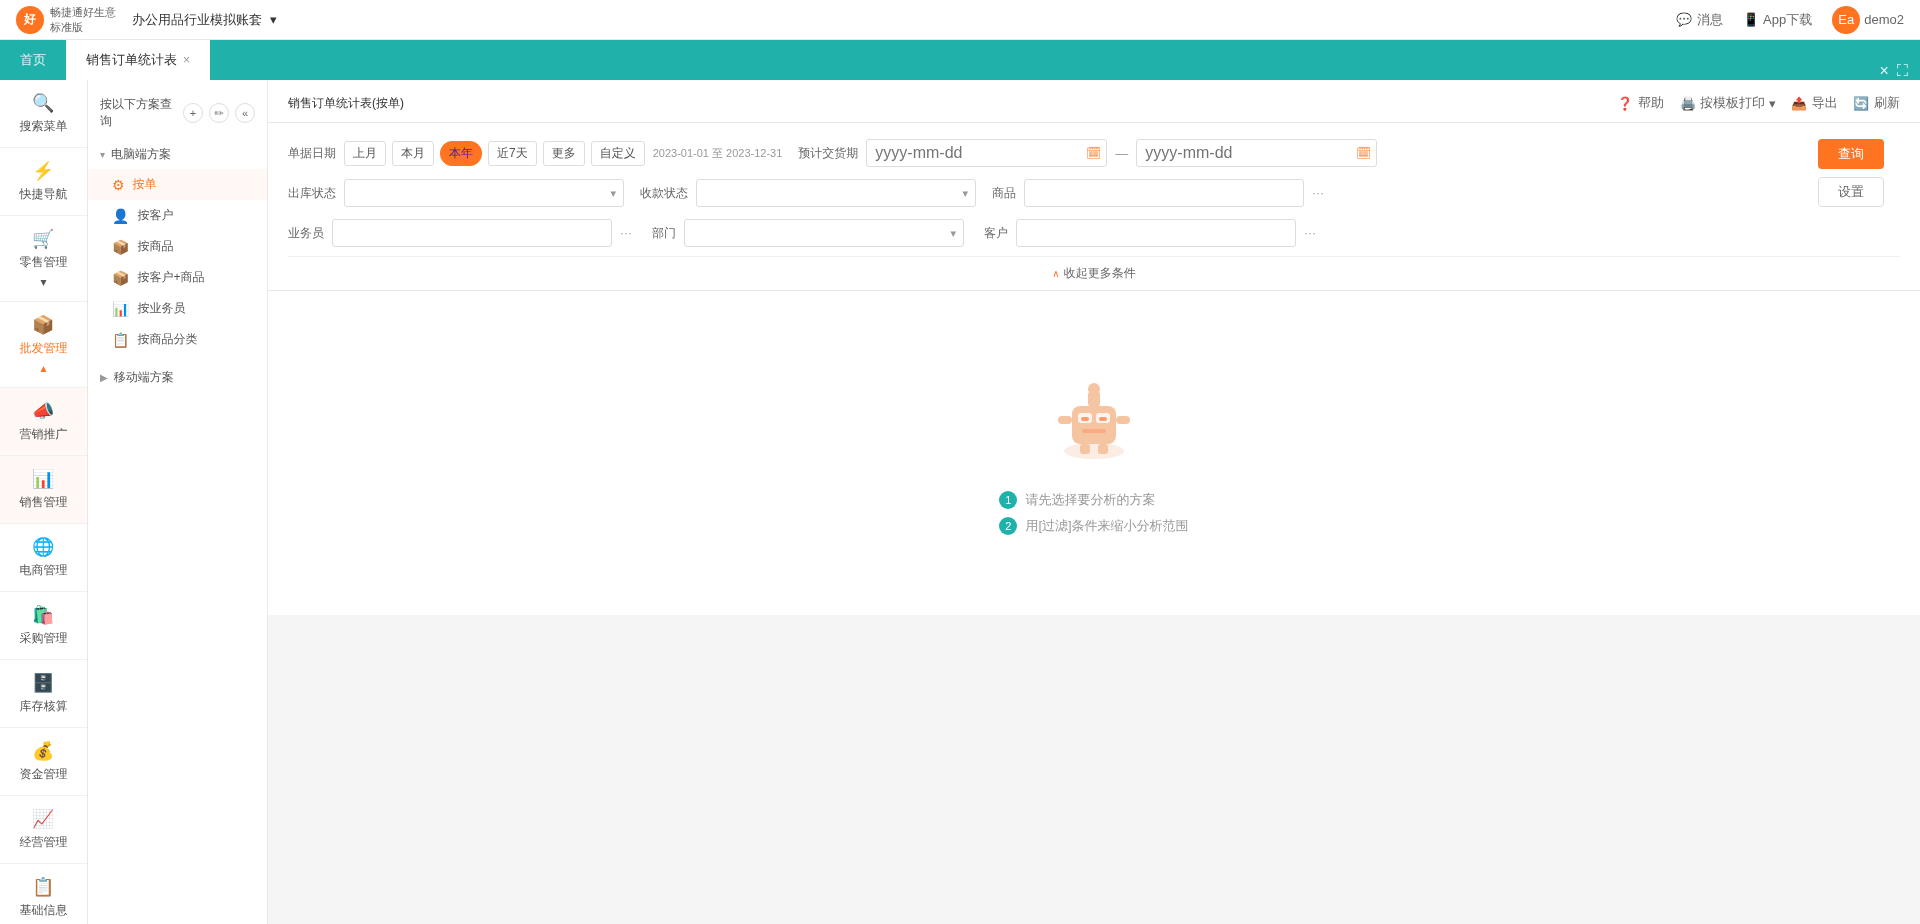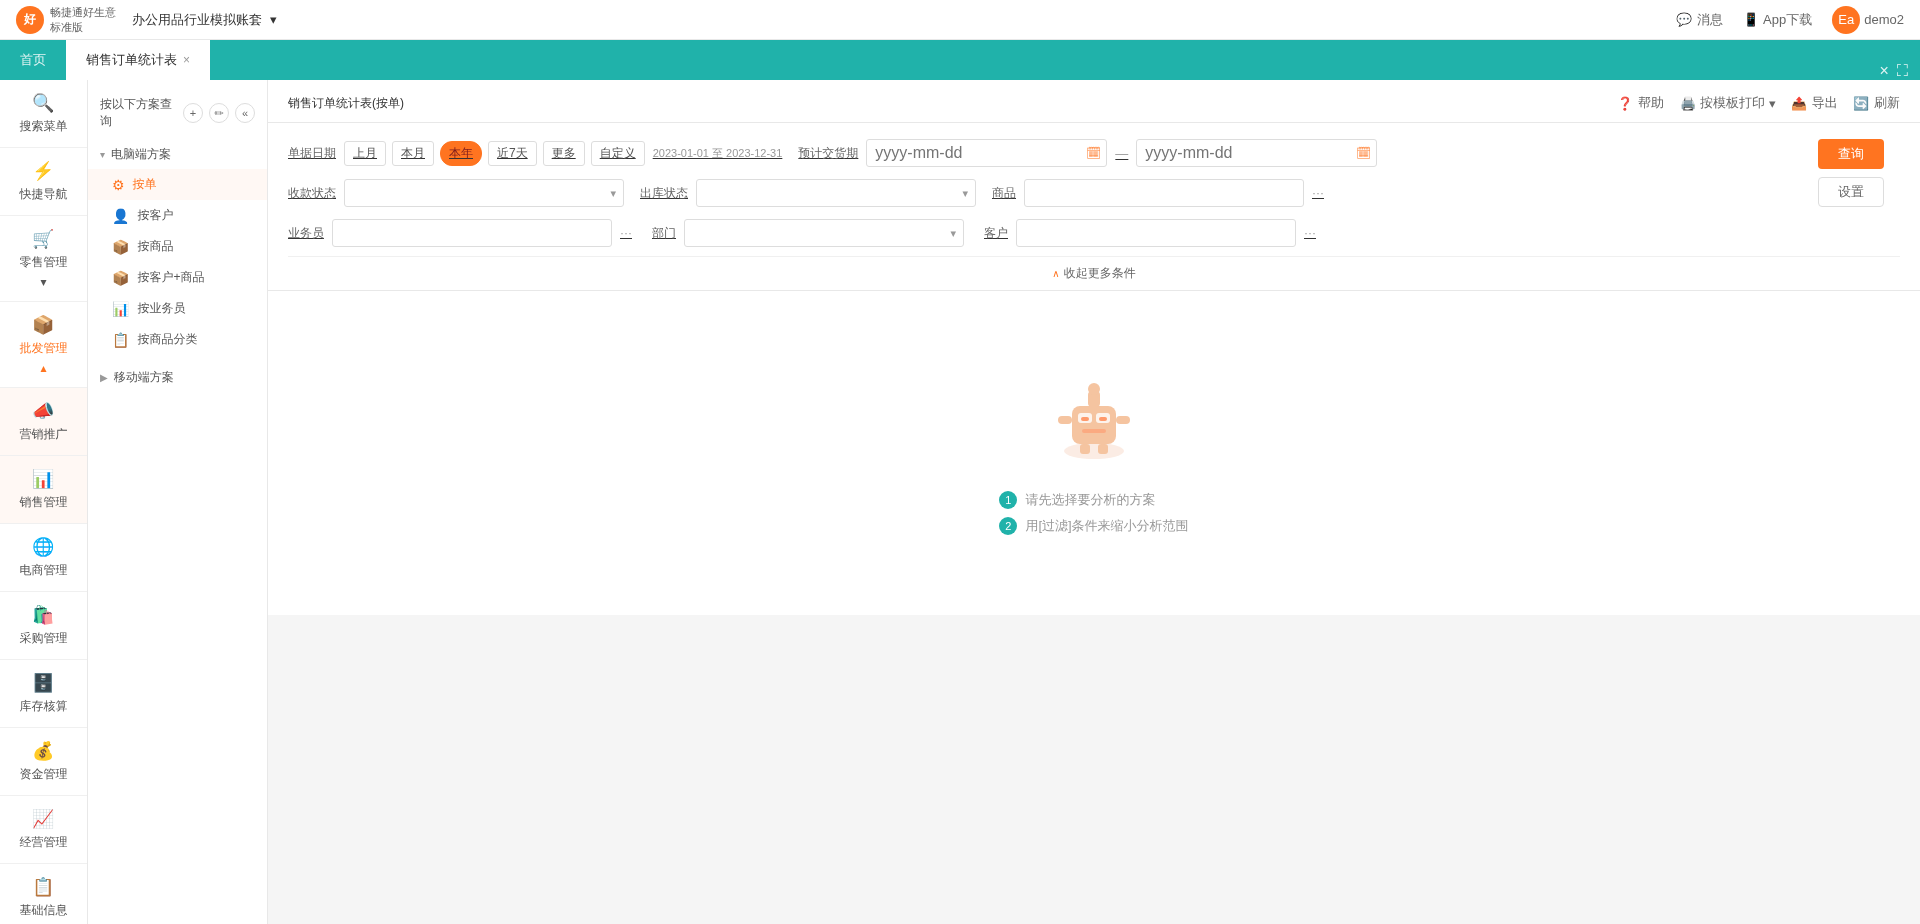--- a/index.html
+++ b/index.html
@@ -49,26 +49,26 @@
     .panel-item-icon { font-size: 14px; color: #999; }
     .panel-item-icon.orange { color: #ff7420; }
 
     
     .content-area { flex: 1; overflow-y: auto; background: #f5f5f5; }
     .page-header { background: #fff; padding: 14px 20px 10px; border-bottom: 1px solid #e8e8e8; display: flex; align-items: center; justify-content: space-between; }
     .page-title { font-size: 12px; font-weight: 500; color: #333; }
     .page-header-actions { display: flex; align-items: center; gap: 16px; }
     .header-action { display: flex; align-items: center; gap: 4px; color: #666; font-size: 13px; cursor: pointer; }
     .header-action .icon { color: #20b2aa; }
-    .filter-row { display: flex; align-items: center; gap: 16px; margin-bottom: 12px; flex-wrap: wrap; text-decoration: underline; }
+    .filter-row { display: flex; align-items: center; gap: 16px; margin-bottom: 12px; flex-wrap: wrap; }
     .filter-item { display: flex; align-items: center; gap: 8px; }
     .filter-label { color: #666; font-size: 12px; white-space: nowrap; }
     .date-group { display: flex; align-items: center; gap: 6px; }
     .date-btn { padding: 3px 8px; font-size: 12px; cursor: pointer; color: #555; border: 1px solid #ddd; border-radius: 3px; background: #fff; }
-    .date-btn.active { background: #ff7420; color: #7f1d1d; border-color: #ff7420; border-radius: 12px; }
+    .date-btn.active { background: #ff7420; color: #4c1d95; border-color: #ff7420; border-radius: 12px; }
     .date-range { display: flex; align-items: center; gap: 4px; color: #999; font-size: 11px; }
     .filter-input { height: 28px; border: 1px solid #ddd; border-radius: 3px; padding: 0 8px; font-size: 12px; color: #333; background: #fff; min-width: 120px; }
     .filter-select { height: 28px; border: 1px solid #ddd; border-radius: 3px; padding: 0 24px 0 8px; font-size: 12px; color: #999; background: #fff; min-width: 200px; appearance: none; cursor: pointer; }
     .filter-select-wrap { position: relative; }
     .filter-select-wrap::after { content: '▾'; position: absolute; right: 8px; top: 50%; transform: translateY(-50%); color: #999; font-size: 11px; pointer-events: none; }
     .filter-more { color: #999; font-size: 12px; cursor: pointer; }
     .date-input-wrap { position: relative; }
     .date-input-wrap .cal-icon { position: absolute; right: 6px; top: 50%; transform: translateY(-50%); color: #ff7420; font-size: 12px; pointer-events: none; }
     .date-input { height: 28px; border: 1px solid #ddd; border-radius: 3px; padding: 0 24px 0 8px; font-size: 16px; color: #999; min-width: 130px; }
     .date-separator { color: #999; }
@@ -297,30 +297,30 @@
           <div class="date-input-wrap">
             <input class="date-input" placeholder="yyyy-mm-dd" style="">
             <span class="cal-icon">🗓</span>
           </div>
         </div>
 
       </div>
 
       <div class="filter-row">
         <div class="filter-item">
-          <span class="filter-label">收款状态</span>
+          <span class="filter-label">出库状态</span>
           <div class="filter-select-wrap">
             <select class="filter-select" style="min-width:280px;">
               <option value=""></option>
             </select>
           </div>
         </div>
 
         <div class="filter-item">
-          <span class="filter-label">出库状态</span>
+          <span class="filter-label">收款状态</span>
           <div class="filter-select-wrap">
             <select class="filter-select" style="min-width:280px;">
               <option value=""></option>
             </select>
           </div>
         </div>
 
         <div class="filter-item">
           <span class="filter-label">商品</span>
           <input class="filter-input" style="min-width: 280px;">

